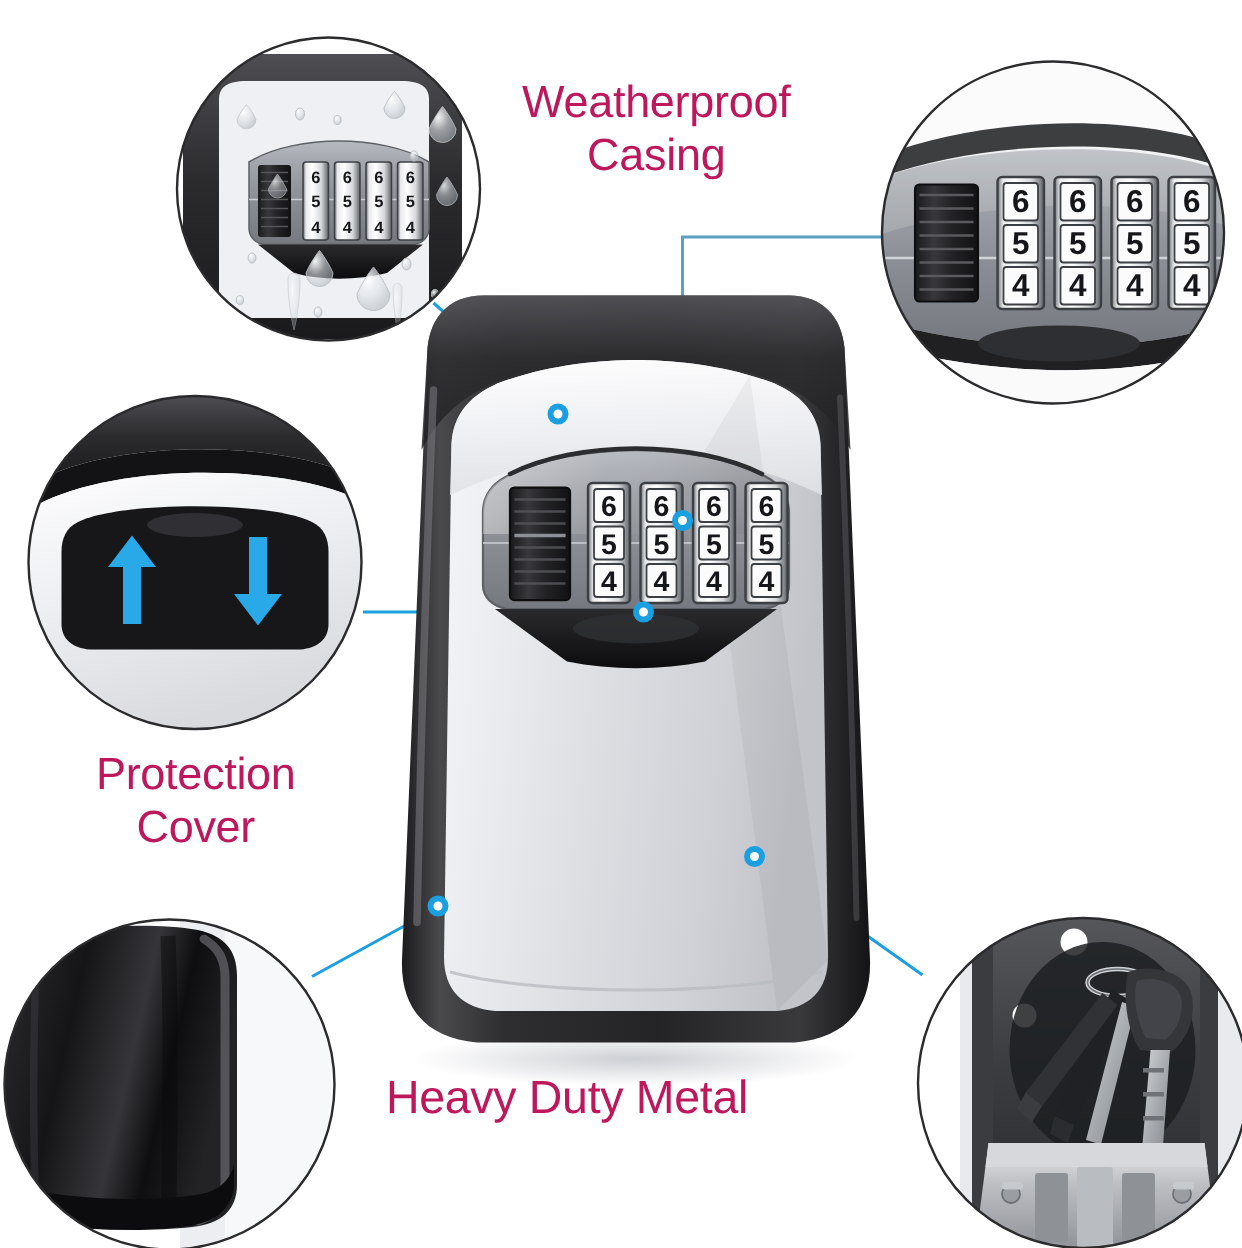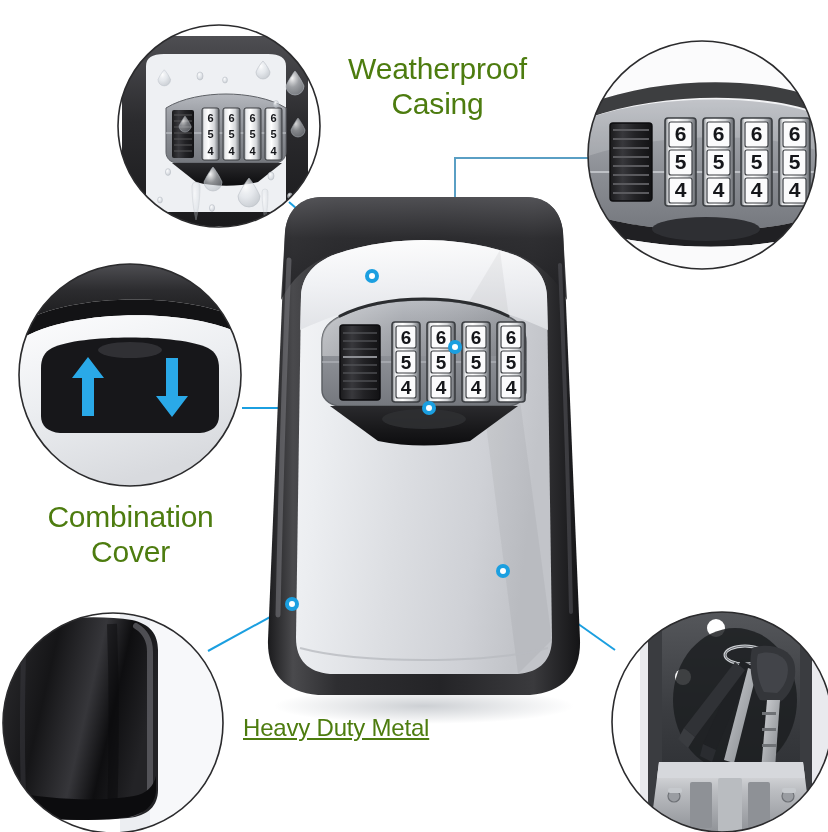--- a/index.html
+++ b/index.html
@@ -15,32 +15,32 @@
     position: relative;
     width: 828px; height: 832px;
     background: #ffffff;
   }
   #stage svg.layer {
     position: absolute; top: 0; left: 0;
     width: 828px; height: 832px;
   }
   .label {
     position: absolute;
-    color: #4d7c0f;
+    color: #be185d;
     font-family: "Liberation Sans", sans-serif;
     font-weight: 400;
     text-align: center;
     line-height: 1.16;
     white-space: pre-line;
     letter-spacing: -0.2px;
   }
   #label-weatherproof { left: 330px; top: 52px; width: 215px; font-size: 30px; }
   #label-combination  { left: 618px; top: 280px; width: 205px; font-size: 30px; }
   #label-protection   { left: 28px;  top: 500px; width: 205px; font-size: 30px; }
-  #label-heavy        { left: 243px; top: 714px; width: 270px; font-size: 24px; text-align: left; text-decoration: underline;}
+  #label-heavy        { left: 243px; top: 714px; width: 270px; font-size: 31px; text-align: center;}
 </style>
 </head>
 <body>
 
 <div id="stage">
 
   <svg class="layer" viewBox="0 0 828 832" xmlns="http://www.w3.org/2000/svg">
     <defs>
 
       <linearGradient id="gFrame" x1="0" y1="0" x2="1" y2="0">
@@ -573,18 +573,18 @@
         <circle cx="503" cy="571" r="7" fill="#1b9fe0"></circle>
         <circle cx="503" cy="571" r="3" fill="#ffffff"></circle>
       </g>
     </g>
   </svg>
 
   <div class="label" id="label-weatherproof">Weatherproof
 Casing</div>
 
 
-  <div class="label" id="label-protection">Combination
+  <div class="label" id="label-protection">Protection
 Cover</div>
 
   <div class="label" id="label-heavy">Heavy Duty Metal</div>
 
 </div>
 
 </body></html>

